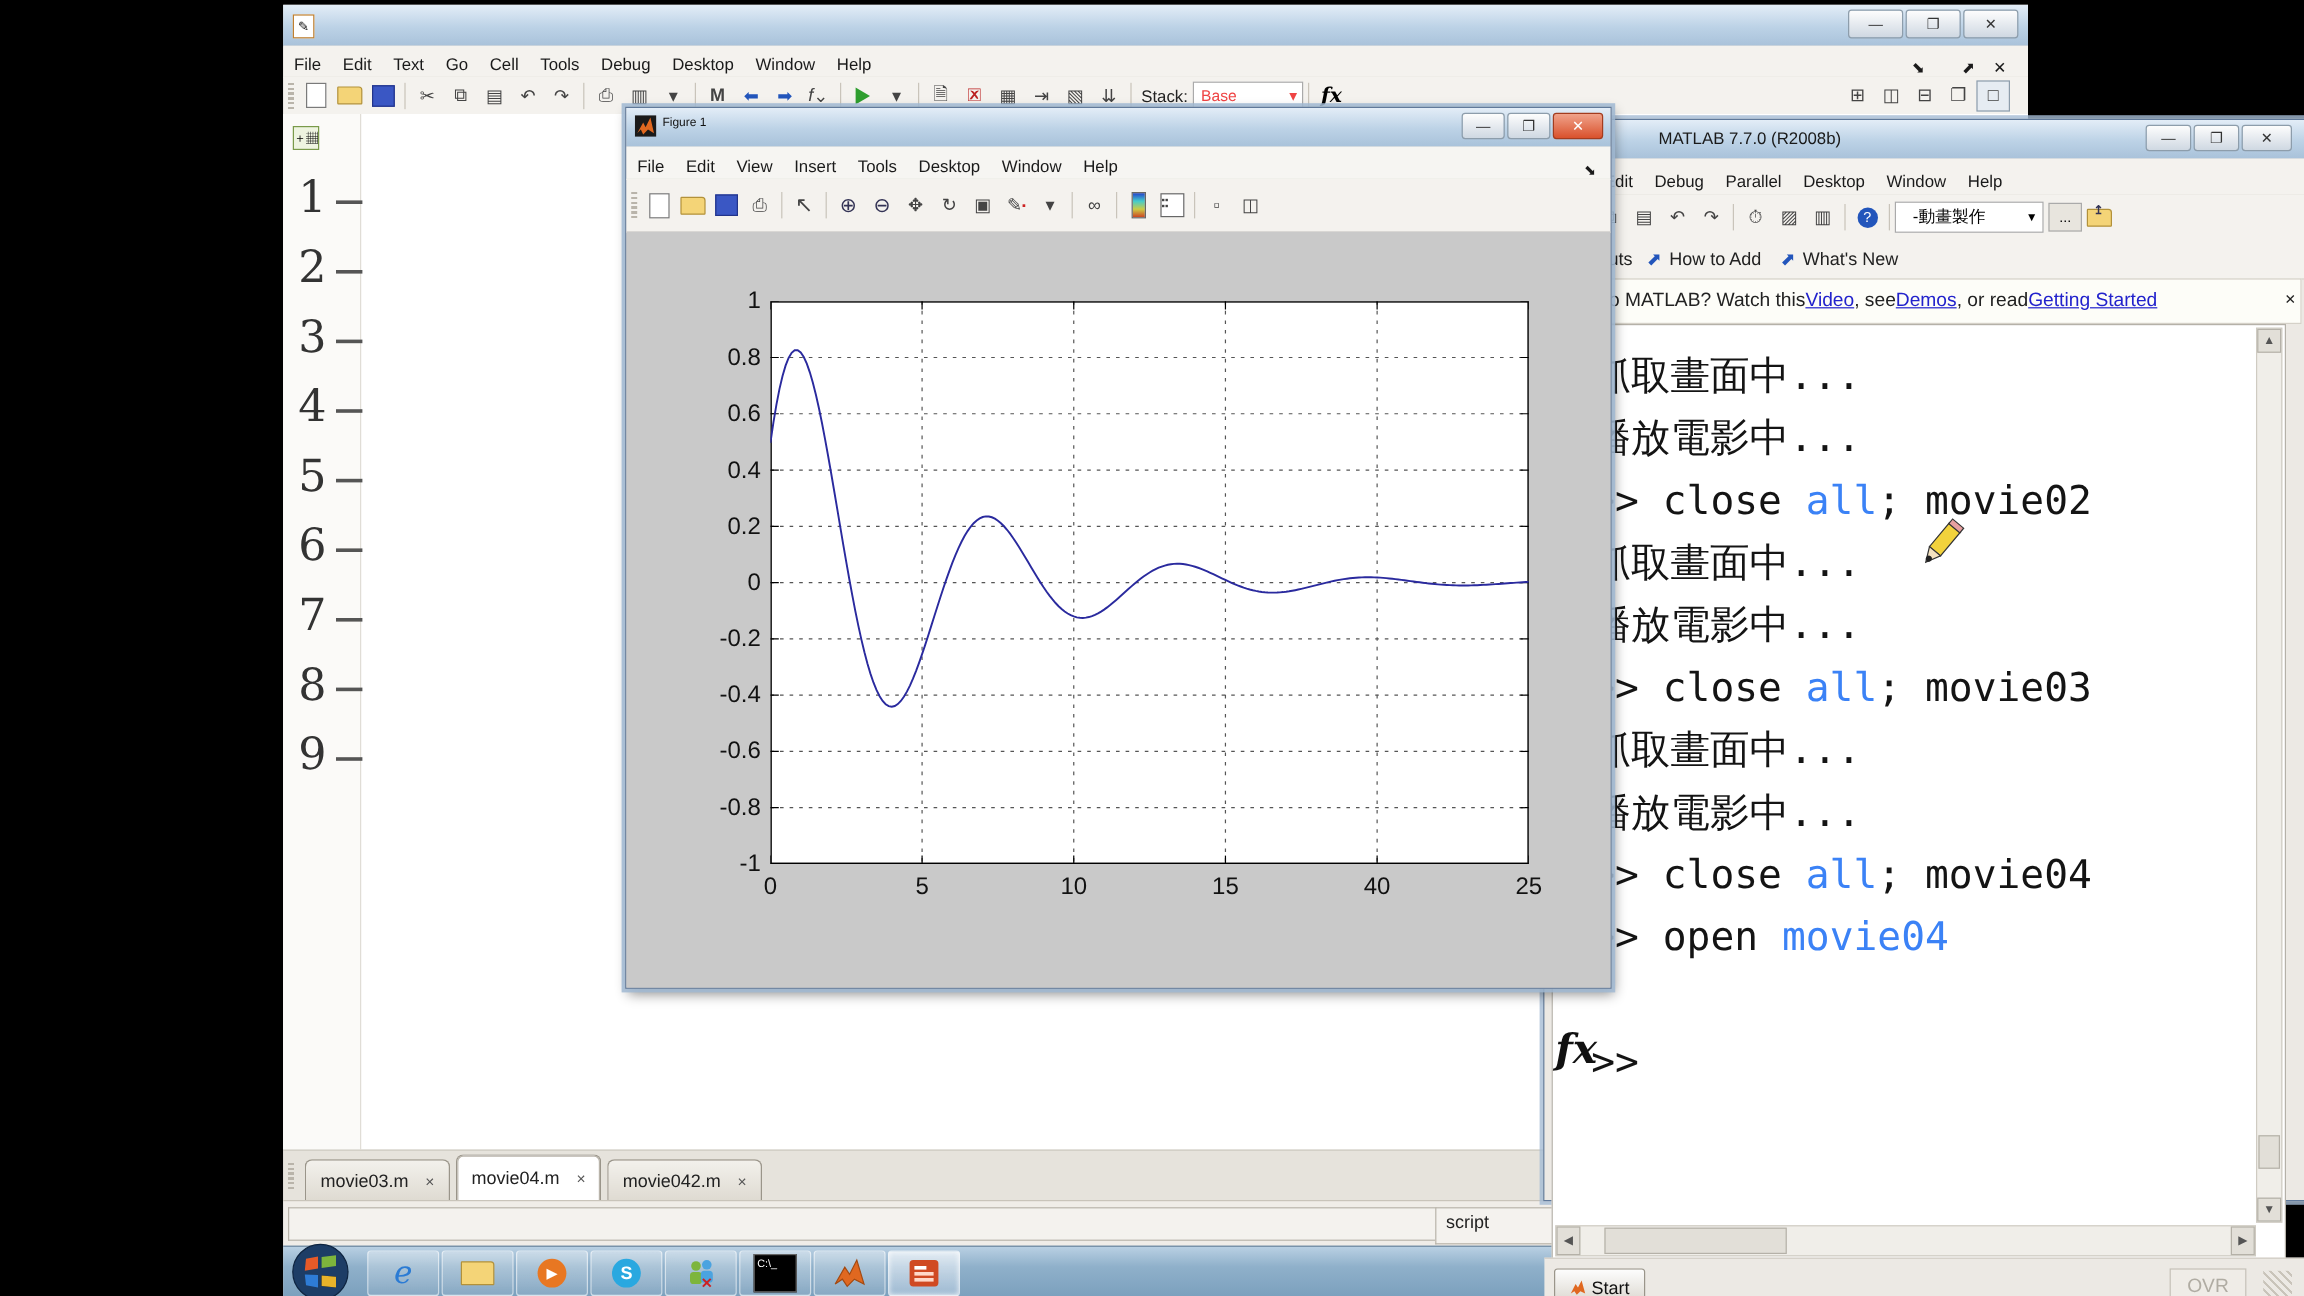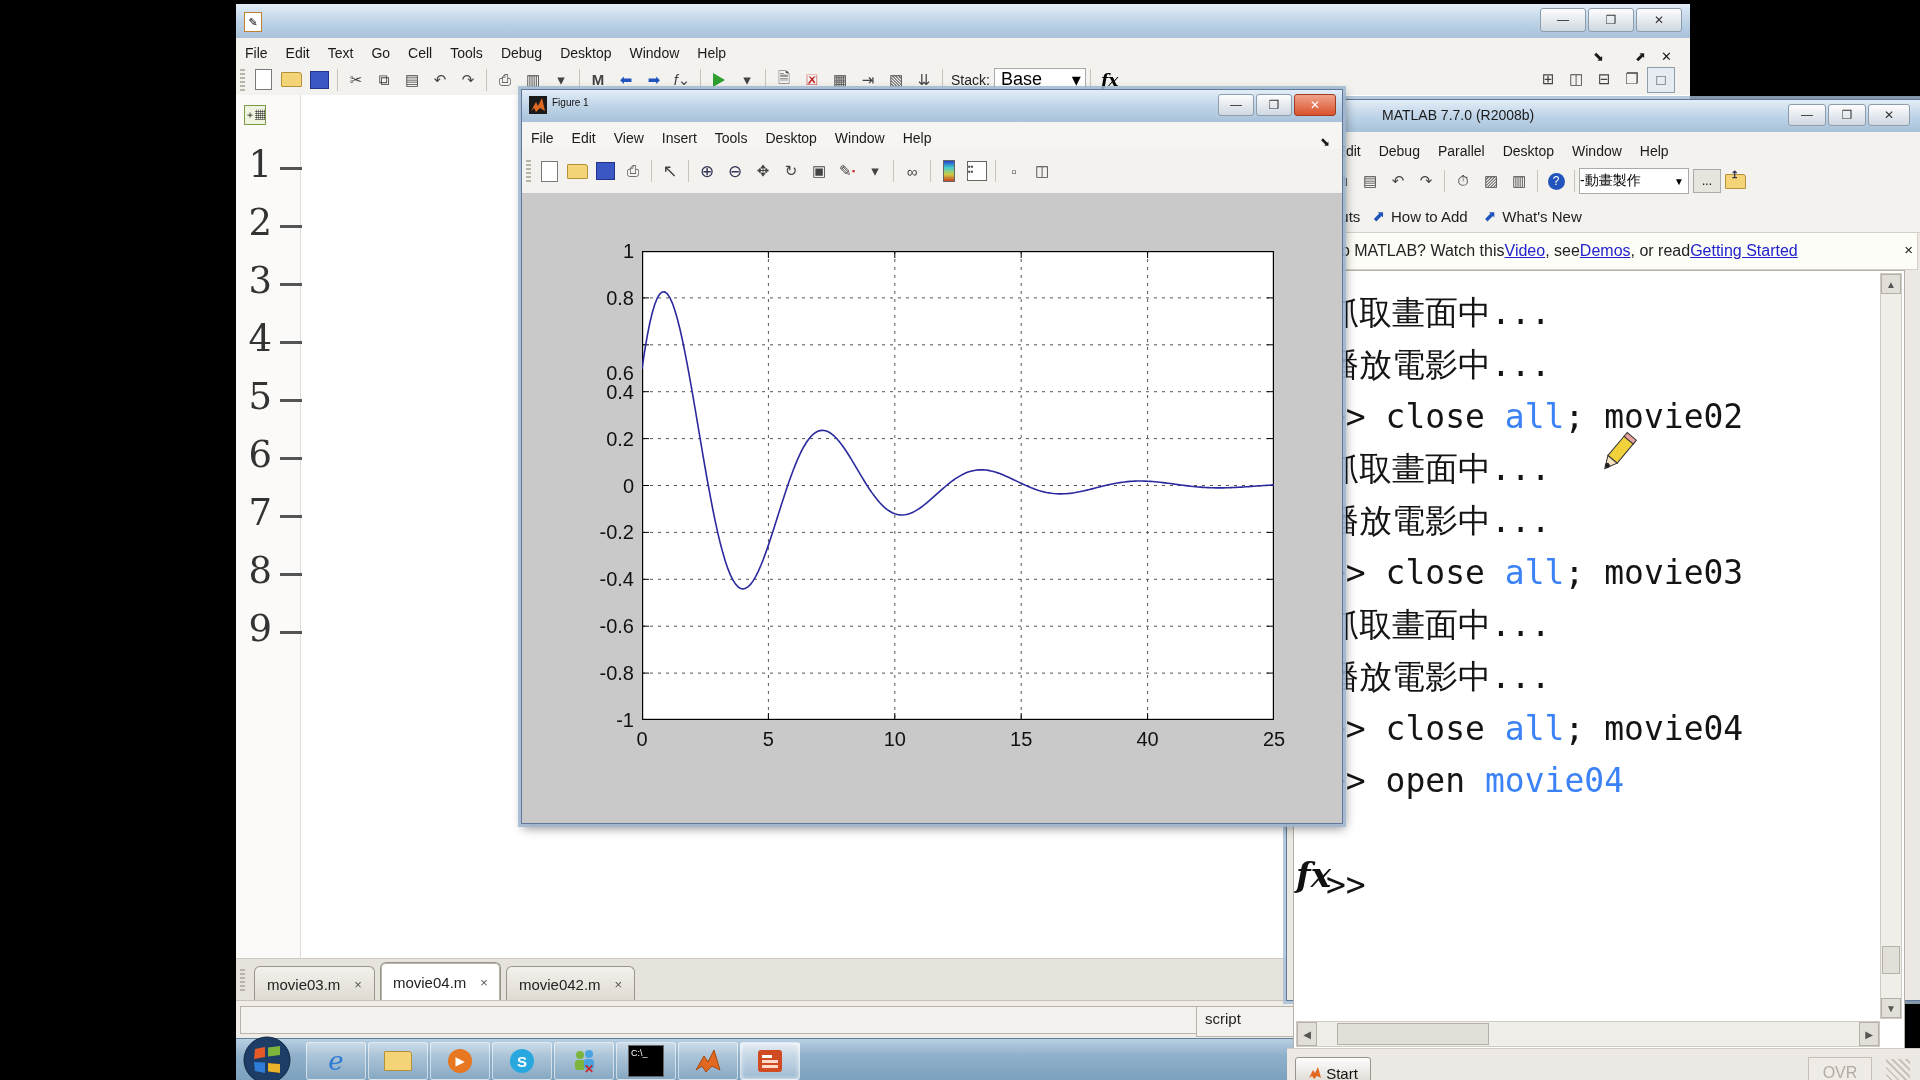--- a/index.html
+++ b/index.html
@@ -144,21 +144,21 @@
       <div class="tico">▾</div>
       <div class="tsep"></div>
       <div class="tico">🗎</div>
       <div class="tico" style="color:#bb2222;">🗷</div>
       <div class="tico">▦</div>
       <div class="tico">⇥</div>
       <div class="tico">▧</div>
       <div class="tico">⇊</div>
       <div class="tsep"></div>
       <span style="font-size:14px;color:#222;margin:0 4px;">Stack:</span>
-      <span style="width:84px;height:22px;background:#fff;border:1px solid #aaa;font-size:18px;color:#000000;display:inline-flex;align-items:center;padding-left:6px;">
+      <span style="width:84px;height:22px;background:#fff;border:1px solid #aaa;font-size:13px;color:#ef4444;display:inline-flex;align-items:center;padding-left:6px;">
           <span>Base</span>
           <span style="margin-left:auto;padding-right:4px;">▾</span>
         </span>
       <div class="tsep"></div>
       <span style="font-family:'DejaVu Serif',serif;font-style:italic;font-weight:bold;font-size:17px;margin:0 6px;">fx</span>
       <div style="position:absolute;right:14px;display:flex;">
         <div class="tico">⊞</div>
         <div class="tico">◫</div>
         <div class="tico">⊟</div>
         <div class="tico">❐</div>
@@ -413,21 +413,21 @@
           </svg>
         <div id="ytick-labels">
             <span class="ticklab" style="left: 40px; width: 72px; text-align: right; top: 516px;">-1</span>
             <span class="ticklab" style="left: 40px; width: 72px; text-align: right; top: 469.1px;">-0.8</span>
             <span class="ticklab" style="left: 40px; width: 72px; text-align: right; top: 422.2px;">-0.6</span>
             <span class="ticklab" style="left: 40px; width: 72px; text-align: right; top: 375.3px;">-0.4</span>
             <span class="ticklab" style="left: 40px; width: 72px; text-align: right; top: 328.4px;">-0.2</span>
             <span class="ticklab" style="left: 40px; width: 72px; text-align: right; top: 281.5px;">0</span>
             <span class="ticklab" style="left: 40px; width: 72px; text-align: right; top: 234.6px;">0.2</span>
             <span class="ticklab" style="left: 40px; width: 72px; text-align: right; top: 187.7px;">0.4</span>
-            <span class="ticklab" style="left: 40px; width: 72px; text-align: right; top: 140.8px; margin-top: 28px;">0.6</span>
+            <span class="ticklab" style="left: 40px; width: 72px; text-align: right; top: 140.8px;">0.6</span>
             <span class="ticklab" style="left: 40px; width: 72px; text-align: right; top: 93.9px;">0.8</span>
             <span class="ticklab" style="left: 40px; width: 72px; text-align: right; top: 47px;">1</span>
           </div>
         <div id="xtick-labels">
             <span class="ticklab" style="left: 100px; width: 40px; text-align: center; top: 535px;">0</span>
             <span class="ticklab" style="left: 226.4px; width: 40px; text-align: center; top: 535px;">5</span>
             <span class="ticklab" style="left: 352.8px; width: 40px; text-align: center; top: 535px;">10</span>
             <span class="ticklab" style="left: 479.2px; width: 40px; text-align: center; top: 535px;">15</span>
             <span class="ticklab" style="left: 605.6px; width: 40px; text-align: center; top: 535px;">40</span>
             <span class="ticklab" style="left: 732px; width: 40px; text-align: center; top: 535px;">25</span>
@@ -462,21 +462,21 @@
         <div class="tico">↷</div>
         <div class="tsep"></div>
         <div class="tico">⏱</div>
         <div class="tico">▨</div>
         <div class="tico">▥</div>
         <div class="tsep"></div>
         <div class="tico">
             <span style="width:17px;height:17px;border-radius:9px;background:#2255bb;color:#fff;font-size:12px;display:inline-flex;align-items:center;justify-content:center;">?</span>
           </div>
         <div class="tsep"></div>
-        <span style="width:108px;height:24px;background:#fff;border:1px solid #aaa;font-size:14px;display:inline-flex;align-items:center;padding-left:0;text-align:right;">
+        <span style="width:108px;height:24px;background:#fff;border:1px solid #aaa;font-size:14px;display:inline-flex;align-items:center;padding-left:14px;text-align:right;">
             <span>-動畫製作</span>
             <span style="margin-left:auto;padding-right:4px;font-size:10px;">▼</span>
           </span>
         <span style="width:26px;height:22px;border:1px solid #aaa;background:#e8e5de;font-size:12px;margin-left:4px;display:inline-flex;align-items:center;justify-content:center;">...</span>
         <div class="tico">
             <span class="folder" style="position:relative;">
               <b style="position:absolute;top:-6px;left:5px;font-size:10px;color:#335;">↥</b>
             </span>
           </div>
       </div>

